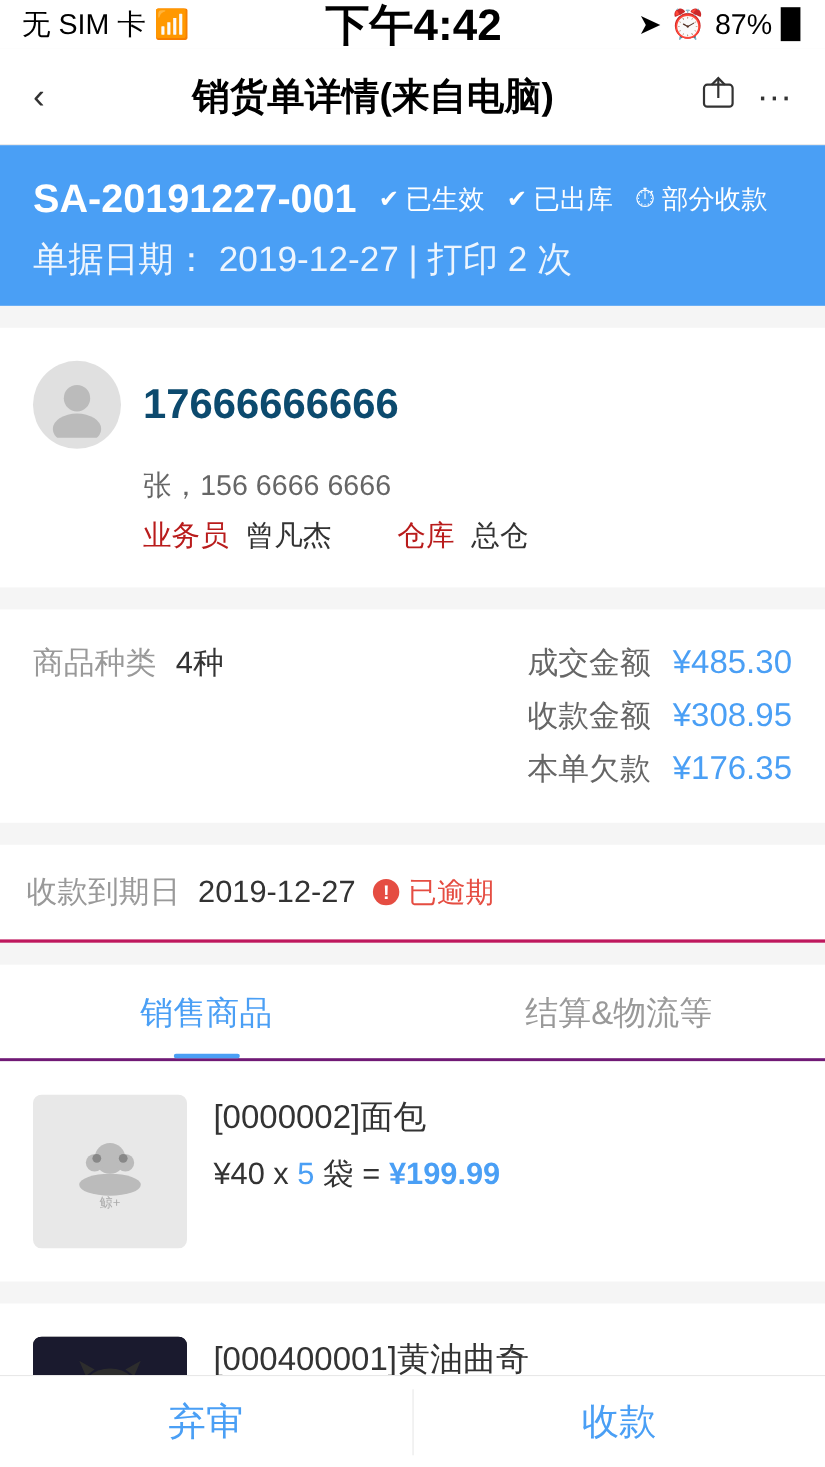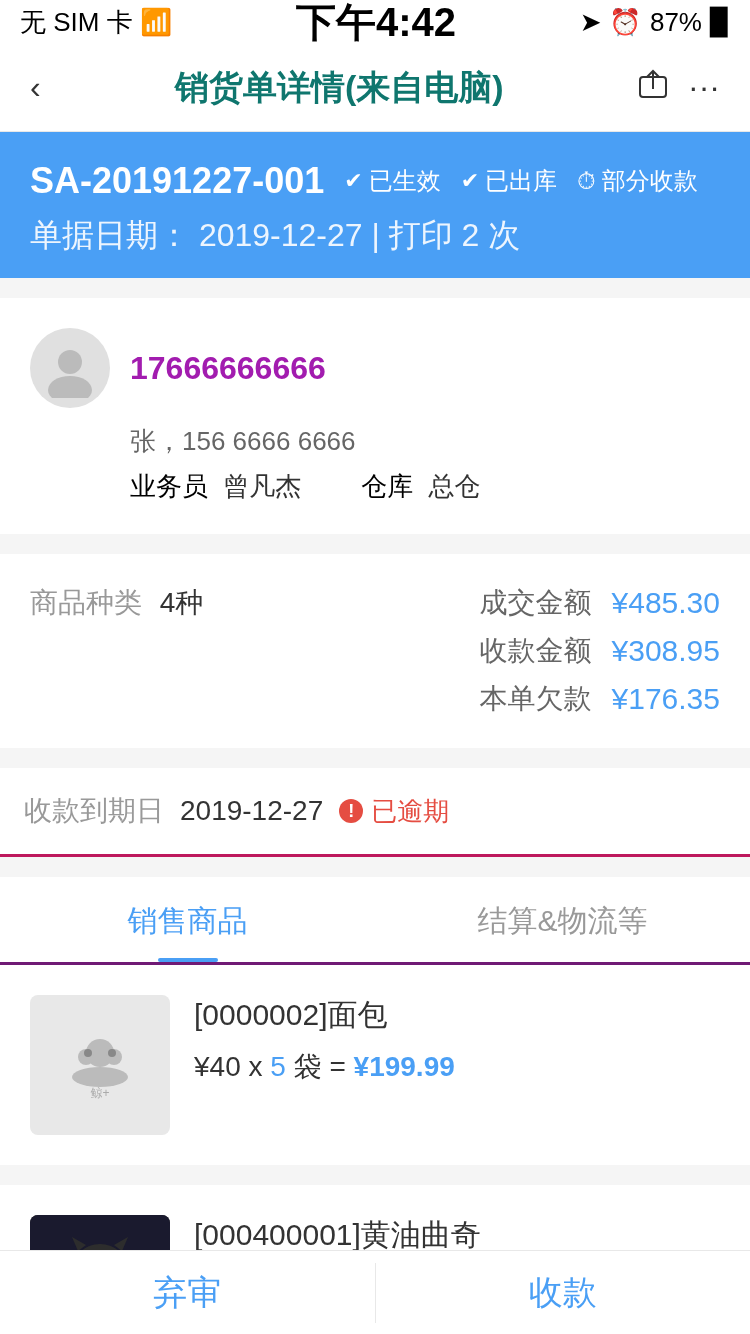--- a/index.html
+++ b/index.html
@@ -33,21 +33,21 @@
       background: #fff;
       display: flex;
       align-items: center;
       justify-content: space-between;
       padding: 0 30px;
       border-bottom: 1px solid #e8e8e8;
     }
     .nav-title {
       font-size: 34px;
       font-weight: 600;
-      color: #0f766e;
+      color: #000000;
     }
     .nav-icons {
       display: flex;
       align-items: center;
       gap: 20px;
     }
     .nav-icon {
       font-size: 32px;
       color: #333;
     }
@@ -98,39 +98,39 @@
       width: 80px;
       height: 80px;
       border-radius: 50%;
       background: #e0e0e0;
       display: flex;
       align-items: center;
       justify-content: center;
       flex-shrink: 0;
     }
     .customer-name {
-      font-size: 32px;
+      font-size: 38px;
       font-weight: 600;
-      color: #a21caf;
+      color: #0c4a6e;
     }
     .customer-detail {
       font-size: 26px;
       color: #666;
       margin-bottom: 10px;
       padding-left: 100px;
     }
     .customer-meta {
       display: flex;
       gap: 60px;
       font-size: 26px;
       color: #333;
       padding-left: 100px;
       margin-top: 4px;
     }
-    .meta-label { color: #000000; margin-right: 8px; }
+    .meta-label { color: #b91c1c; margin-right: 8px; }
 
     
     .summary-section {
       background: #fff;
       padding: 30px;
       margin-top: 20px;
       display: flex;
       justify-content: space-between;
       align-items: flex-start;
     }

